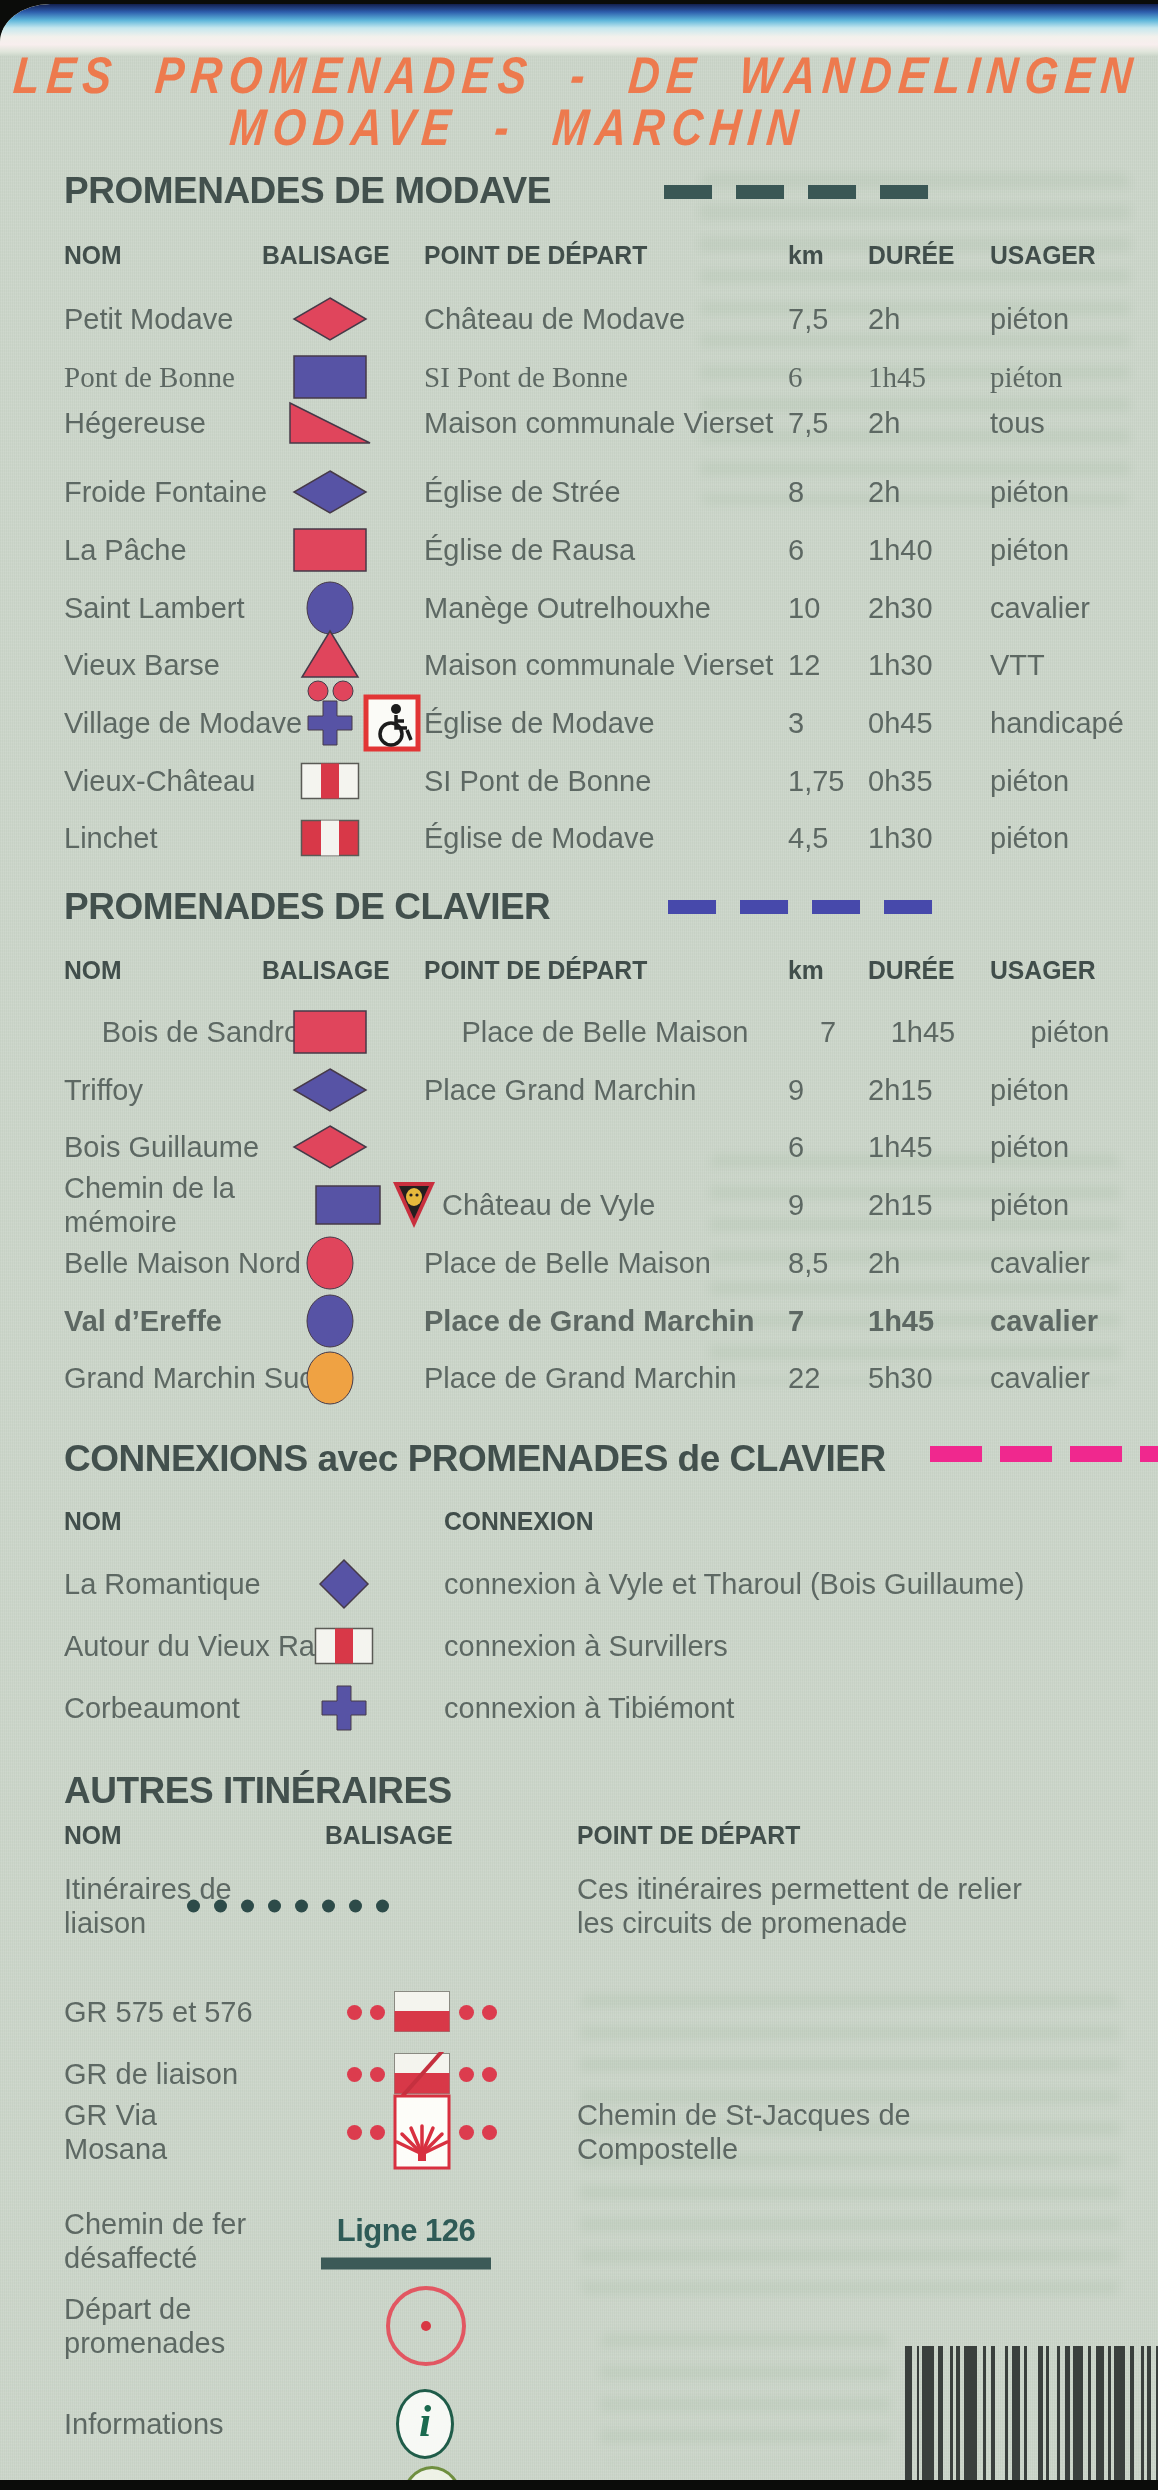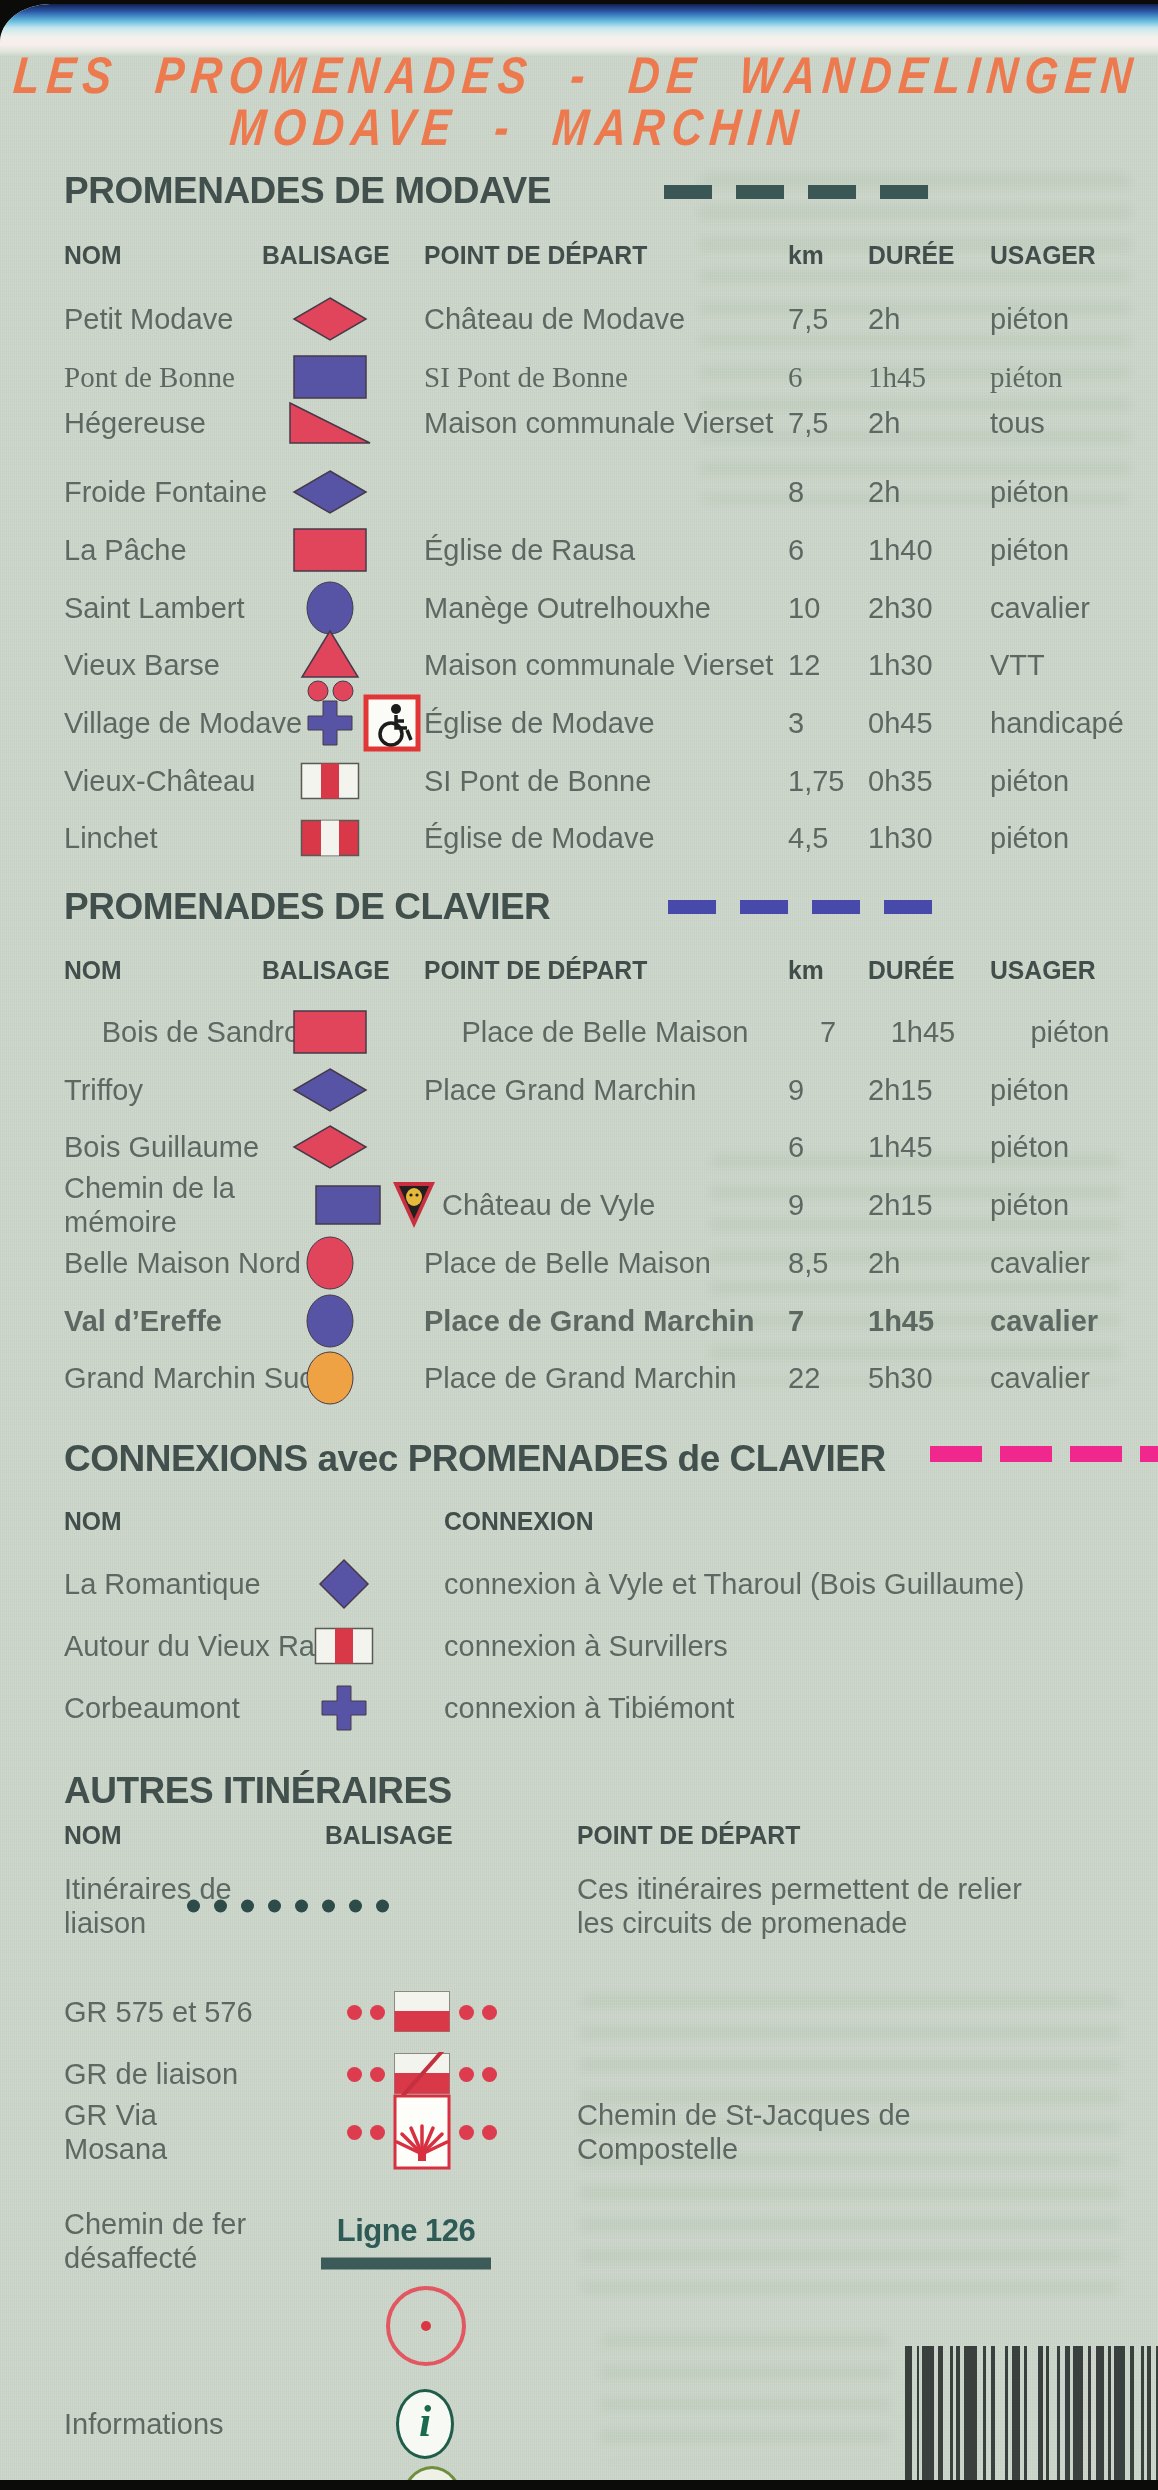--- a/index.html
+++ b/index.html
@@ -123,20 +123,21 @@
         <div class="cell " style="left:868px;width:110px">2h</div>
         <div class="cell " style="left:990px;width:160px">tous</div>
       </div>
       <div class="trow" style="top: 454.1px;">
         <div class="cell " style="left:64px;width:290px">Froide Fontaine</div>
         <div class="sym" style="left:330px">
           <svg width="76" height="46">
             <polygon points="38,2 74,23 38,44 2,23" fill="#5753a5" stroke="#463a48" stroke-width="1.5"></polygon>
           </svg>
         </div>
+        <div class="cell " style="left:424px;width:362px">Église de Strée</div>
         <div class="cell " style="left:788px;width:80px">8</div>
         <div class="cell " style="left:868px;width:110px">2h</div>
         <div class="cell " style="left:990px;width:160px">piéton</div>
       </div>
       <div class="trow" style="top: 511.8px;">
         <div class="cell " style="left:64px;width:290px">La Pâche</div>
         <div class="sym" style="left:330px">
           <svg width="74" height="44">
             <rect x="1" y="1" width="72" height="42" fill="#e0455c" stroke="#463a48" stroke-width="1.5"></rect>
           </svg>
@@ -441,20 +442,21 @@
       <div class="trow" style="top: 2203px;">
         <div class="cell " style="left:64px;width:200px">Chemin de fer désaffecté</div>
         <div class="sym" style="left:406px">
           <div class="ligne">
             <div class="ligne-text">Ligne 126</div>
             <div class="ligne-bar"></div>
           </div>
         </div>
       </div>
       <div class="trow" style="top: 2288px;">
+        <div class="cell " style="left:64px;width:200px">Départ de promenades</div>
         <div class="sym" style="left:426px">
           <div class="ring">
             <div class="rdot"></div>
           </div>
         </div>
       </div>
       <div class="trow" style="top: 2386px;">
         <div class="cell " style="left:64px;width:200px">Informations</div>
         <div class="sym" style="left:425px">
           <div class="info-badge">

